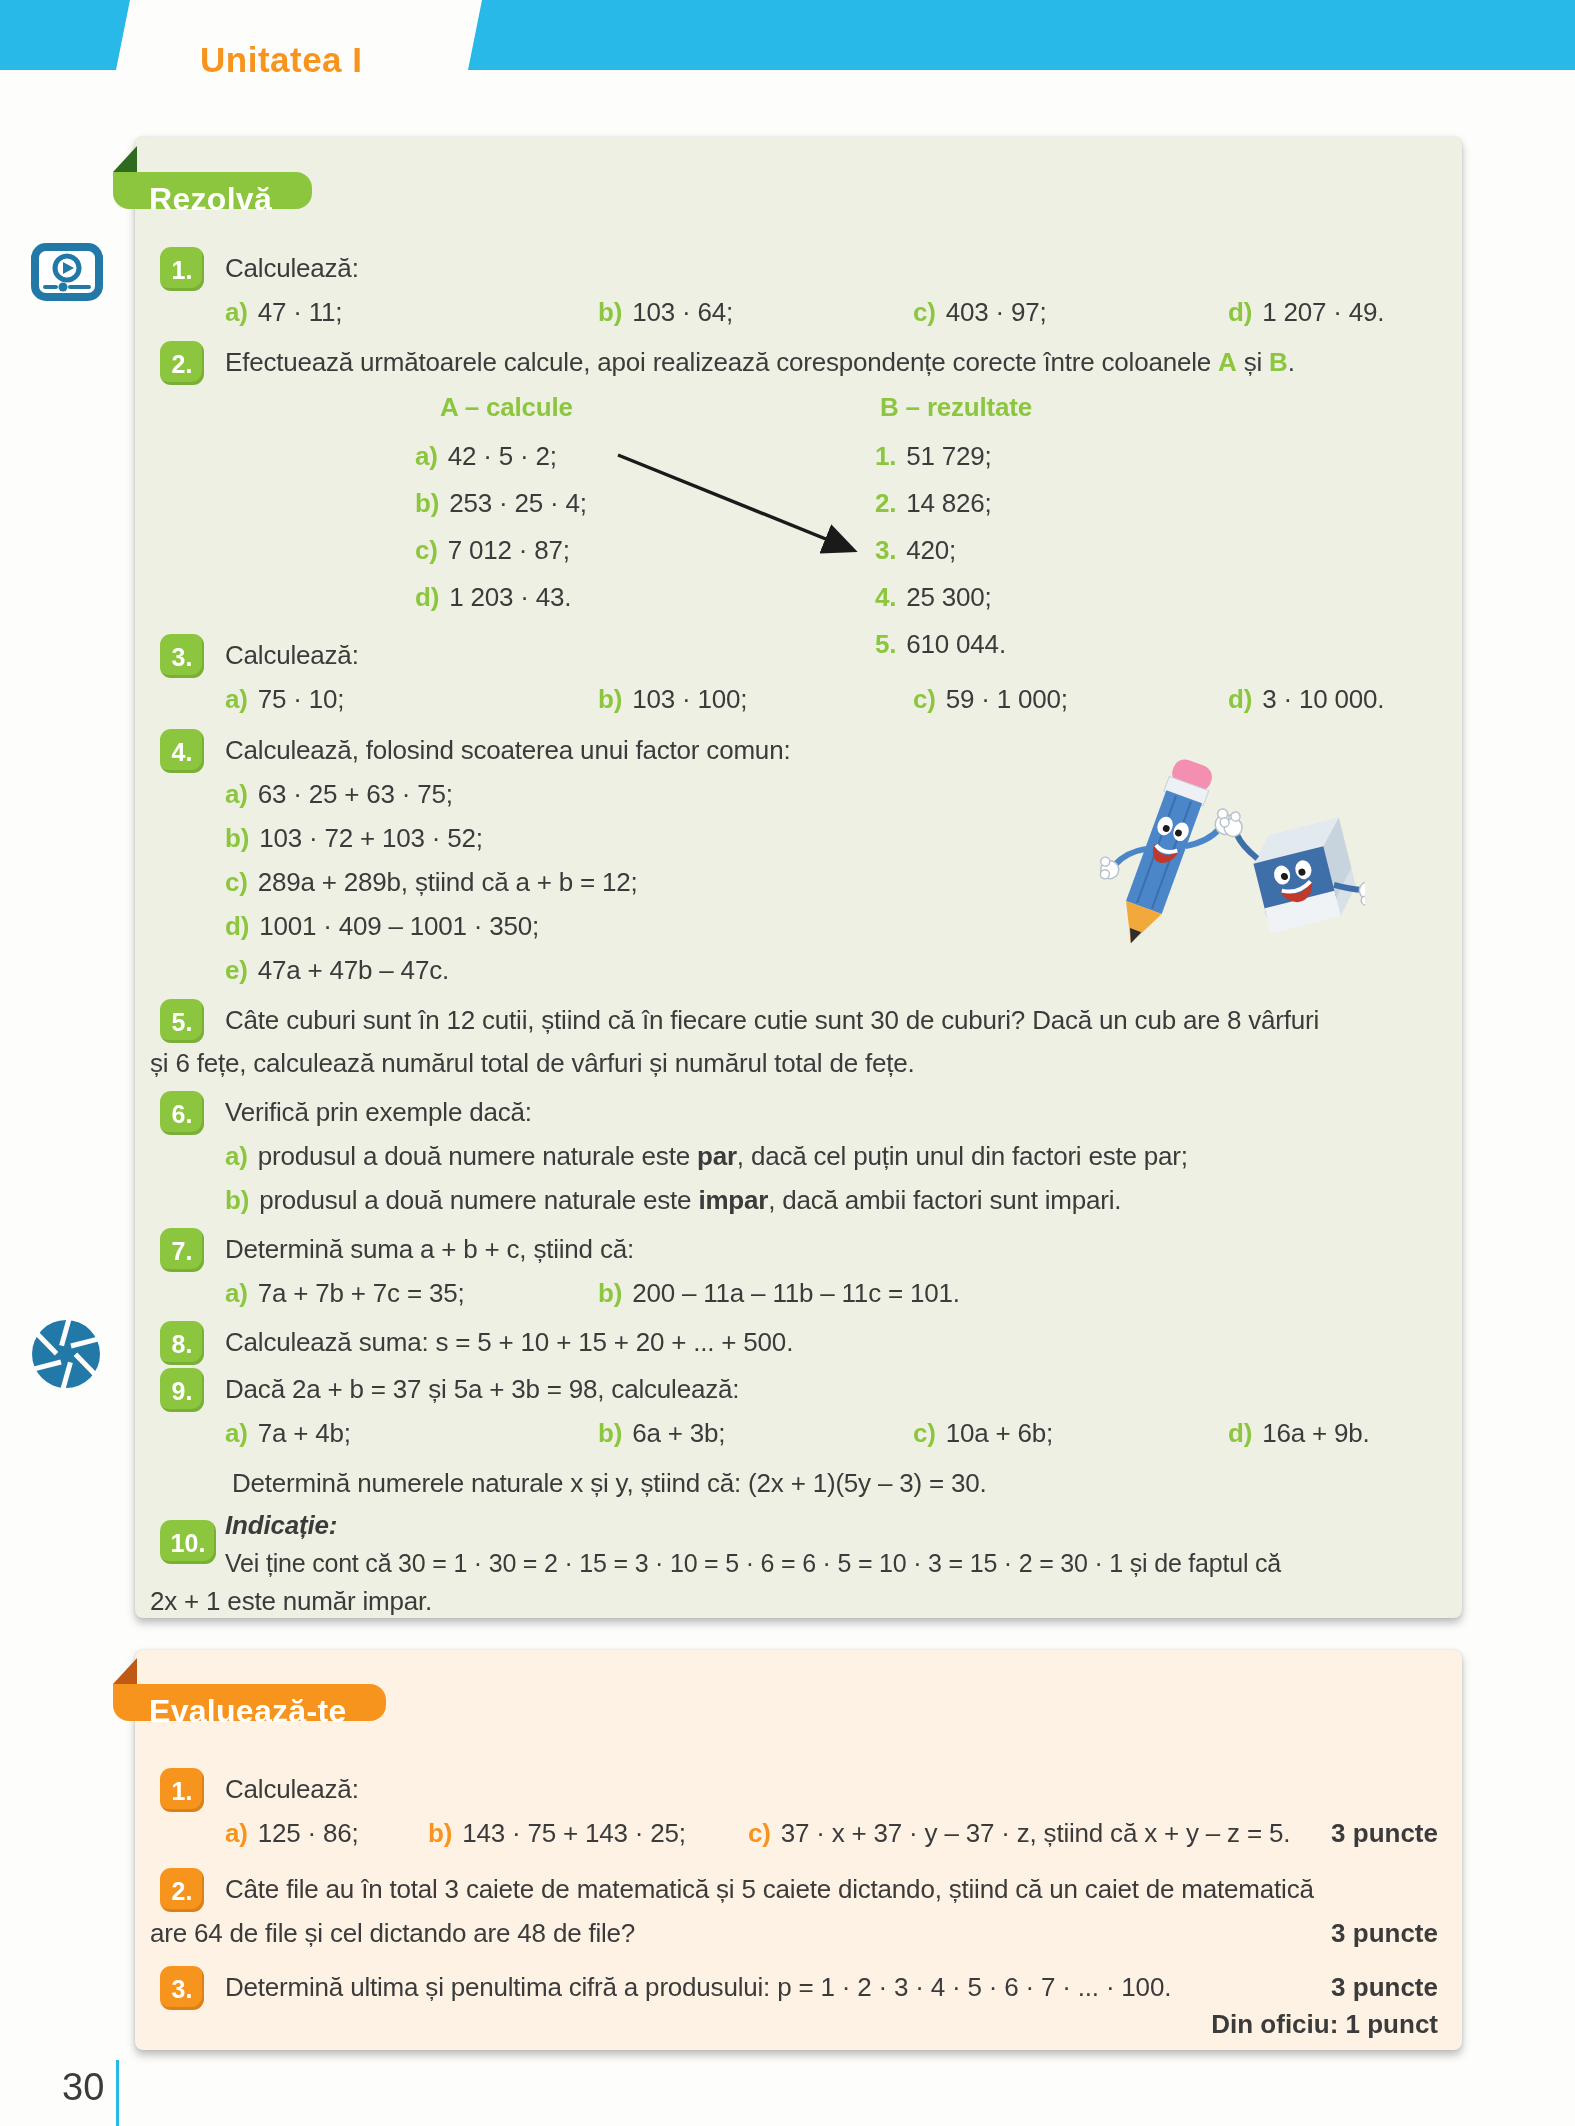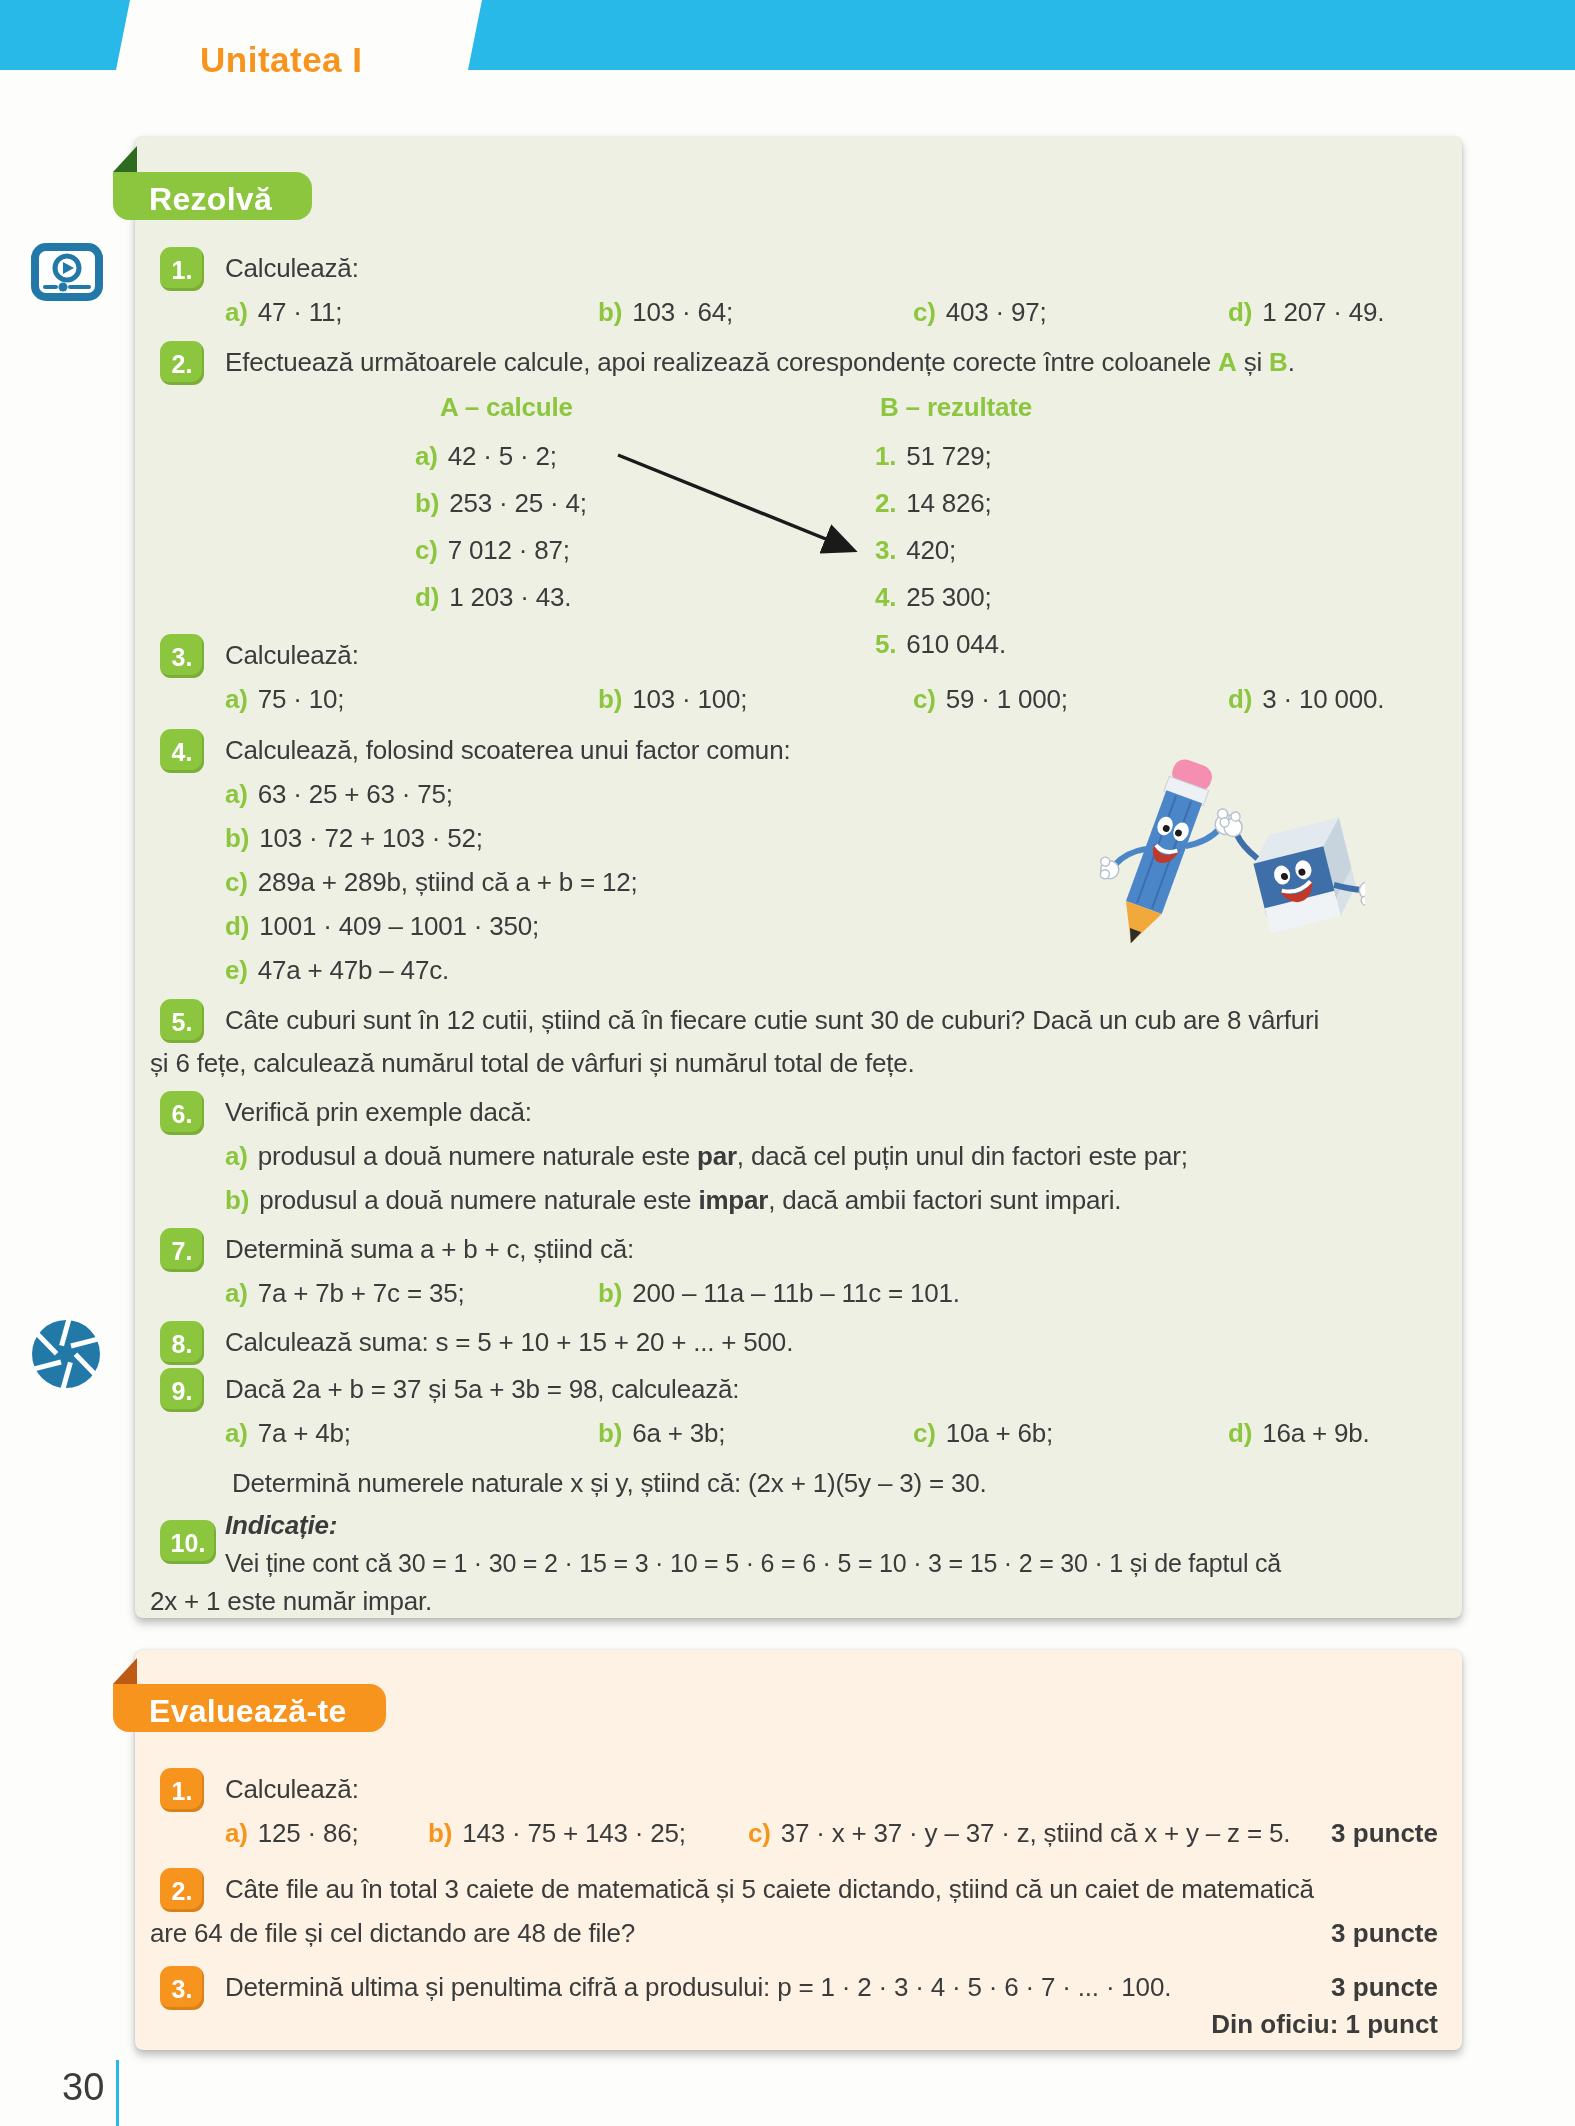--- a/index.html
+++ b/index.html
@@ -11,21 +11,21 @@
   .band-left{left:0;width:130px;clip-path:polygon(0 0,100% 0,calc(100% - 14px) 100%,0 100%);}
   .band-right{left:468px;right:0;clip-path:polygon(14px 0,100% 0,100% 100%,0 100%);}
   .unit-title{position:absolute;left:200px;top:40px;font-size:35px;font-weight:700;color:#F7941D;letter-spacing:.5px;}
   
   .panel{position:absolute;left:135px;width:1327px;border-radius:8px;
          box-shadow:0 5px 9px rgba(110,110,110,.45),0 0 3px rgba(0,0,0,.12);}
   .panel-rezolva{top:137px;height:1481px;background:#EEF0E3;}
   .panel-evalueaza{top:1650px;height:400px;background:#FDF2E3;}
   .fold{position:absolute;width:0;height:0;border-bottom:26px solid #2E6B1E;border-left:24px solid transparent;}
   .fold.orange{border-bottom-color:#BE5A13;}
-  .section-badge{position:absolute;left:113px;height:48px;line-height:54px;padding:0 40px 0 36px;
+  .section-badge{position:absolute;left:113px;height:37px;line-height:54px;padding:0 40px 0 36px;
                  background:#8CC63F;border-radius:0 16px 16px 16px;color:#fff;font-size:32px;font-weight:700;letter-spacing:.3px;}
   .section-badge.orange{background:#F7941D;}
   
   .nb{position:absolute;width:44px;height:44px;background:#8CC63F;border-radius:11px;color:#fff;
       font-weight:700;font-size:25px;text-align:center;line-height:46px;
       box-shadow:inset -2px -3px 0 rgba(0,0,0,.12);}
   .nb.wide{width:56px;}
   .nb.or{background:#F7941D;}
   
   .it{position:absolute;white-space:nowrap;font-size:26px;color:#3B3B3B;letter-spacing:-.2px;text-align:center;}

